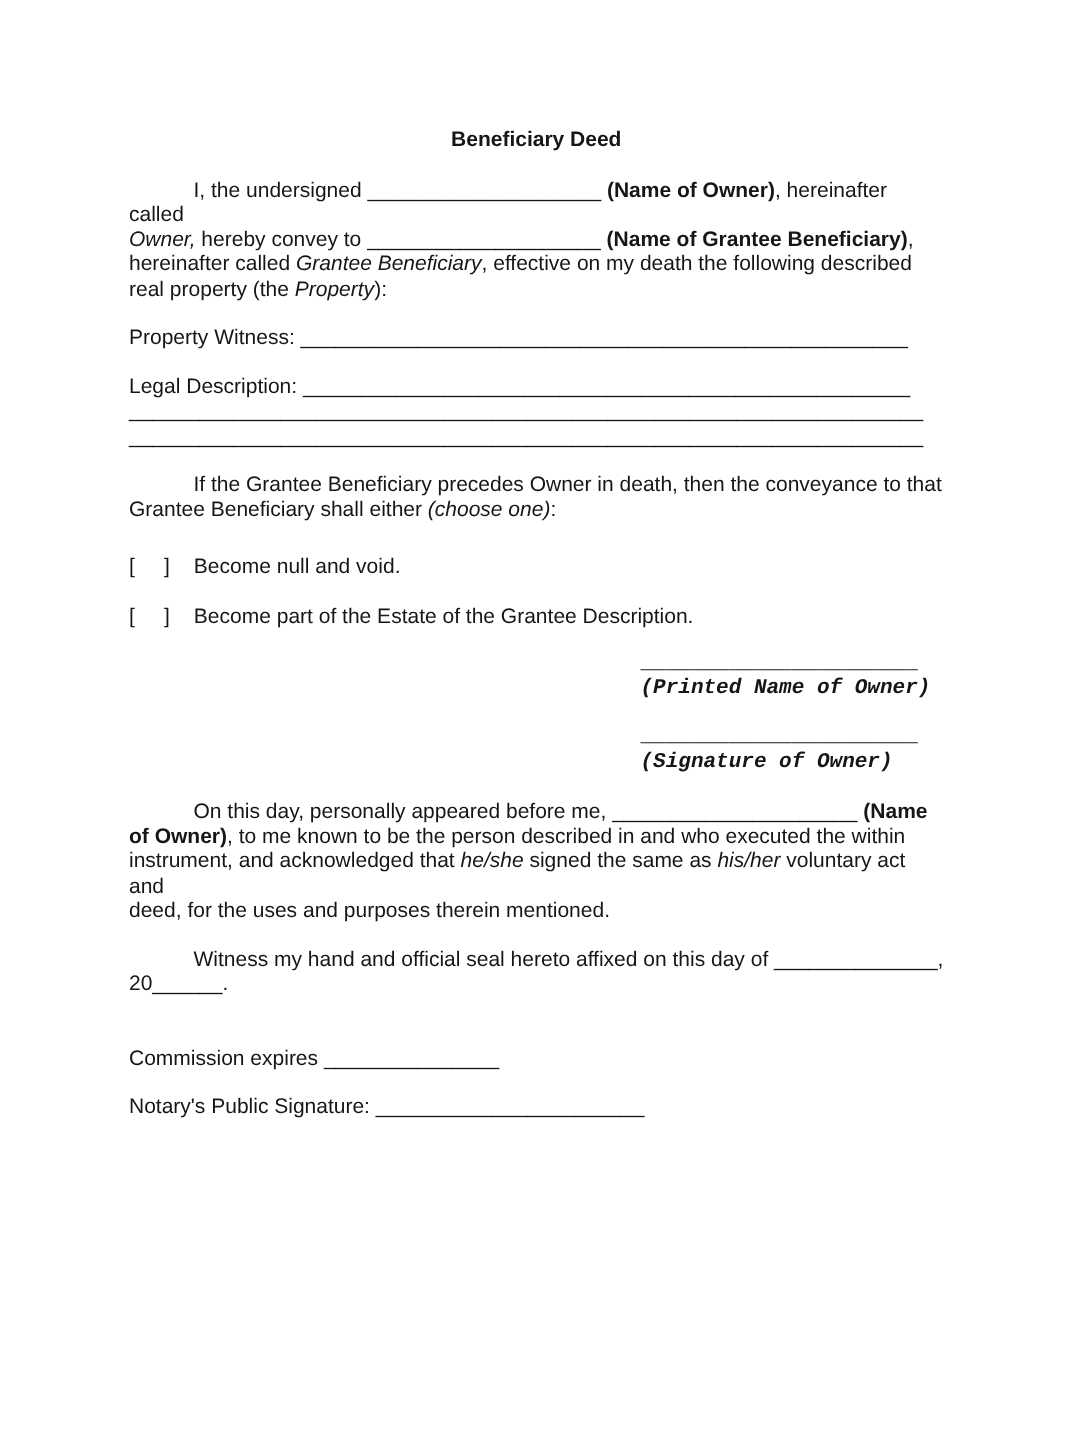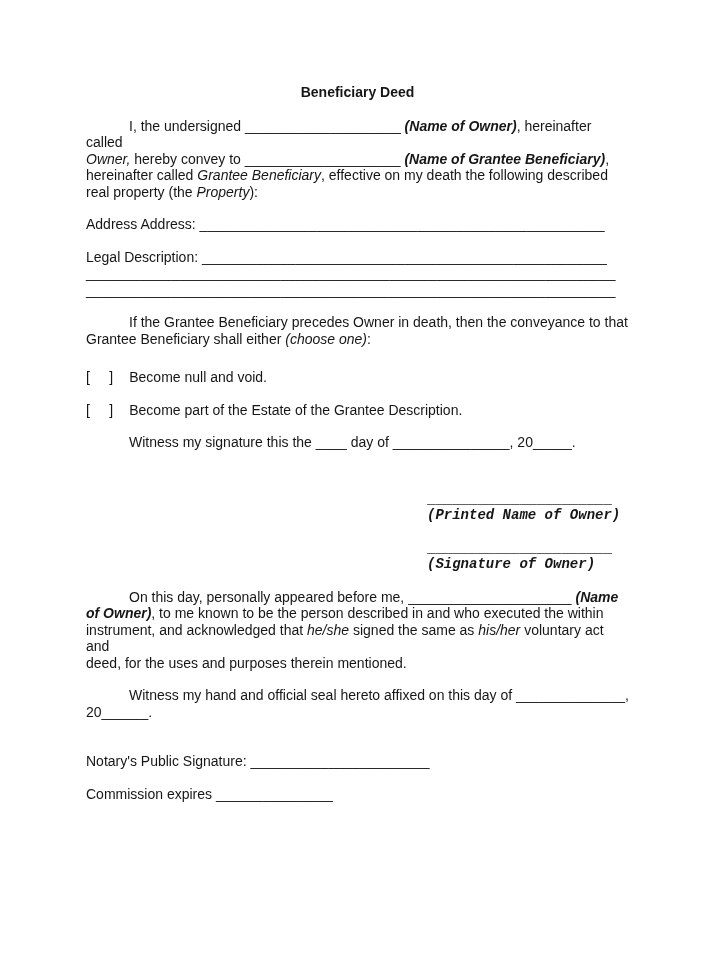--- a/index.html
+++ b/index.html
@@ -13,55 +13,54 @@
     font-family: "Liberation Sans", "DejaVu Sans", sans-serif;
     font-size: 14px;
     line-height: 16.5px;
     color: #161616;
     overflow: hidden;
   }
   p { margin: 0 0 16px 0; }
   .title { font-weight: bold; text-align: center; margin: 0 0 17px 0; }
   .indent { text-indent: 43px; }
   .i  { font-style: italic; margin-top: 42px; }
-  .bi { font-style: italic; font-weight: bold; margin-top: 10px; }
+  .bi { font-weight: bold; margin-top: 10px; }
   .cb-row { margin: 0 0 16px 0; }
   .cb-label { margin-left: 16px; }
   .mb-lg { margin-bottom: 40px; }
   .mb-xl { margin-bottom: 33px; }
   .sig-block { margin: 0 0 16px 341px; font-family: Liberation Mono, monospace; }
   .sig-caption { font-style: italic; font-weight: bold; }
 </style>
 </head>
 <body>
 
 <div class="page">
 
   <p class="title">Beneficiary Deed</p>
 
   <p class="indent"><span>I, the undersigned </span><span>____________________ </span><span class="bi">(Name of Owner)</span><span>, hereinafter called</span><br><span class="i">Owner,</span><span> hereby convey to </span><span>____________________ </span><span class="bi">(Name of Grantee Beneficiary)</span><span>,</span><br><span>hereinafter called </span><span class="i">Grantee Beneficiary</span><span>, effective on my death the following described</span><br><span>real property (the </span><span class="i">Property</span><span>):</span></p>
 
-  <p><span>Address Address: ____________________________________________________</span></p>
+  <p><span>Property Witness: ____________________________________________________</span></p>
 
   <p><span>Legal Description: ____________________________________________________</span><br><span>____________________________________________________________________</span><br><span>____________________________________________________________________</span></p>
 
   <p class="indent" style="margin-bottom:22px"><span>If the Grantee Beneficiary precedes Owner in death, then the conveyance to that</span><br><span>Grantee Beneficiary shall either </span><span class="i">(choose one)</span><span>:</span></p>
 
   <p class="cb-row"><span>[&nbsp;&nbsp;&nbsp;&nbsp;&nbsp;]</span><span class="cb-label">Become null and void.</span></p>
 
   <p class="cb-row"><span>[&nbsp;&nbsp;&nbsp;&nbsp;&nbsp;]</span><span class="cb-label">Become part of the Estate of the Grantee Description.</span></p>
 
-  <p class="indent mb-lg"><span>Witness my signature this the ____ day of _______________, 20_____.</span></p>
 
   <p class="sig-block"><span>______________________</span><br><span class="sig-caption">(Printed Name of Owner)</span></p>
 
   <p class="sig-block"><span>______________________</span><br><span class="sig-caption">(Signature of Owner)</span></p>
 
 
   <p class="indent"><span>On this day, personally appeared before me, </span><span>_____________________ </span><span class="bi">(Name</span><br><span class="bi">of Owner)</span><span>, to me known to be the person described in and who executed the within</span><br><span>instrument, and acknowledged that </span><span class="i">he/she</span><span> signed the same as </span><span class="i">his/her</span><span> voluntary act and</span><br><span>deed, for the uses and purposes therein mentioned.</span></p>
 
   <p class="indent mb-xl"><span>Witness my hand and official seal hereto affixed on this day of ______________,</span><br><span>20______.</span></p>
 
+  <p><span>Commission expires _______________</span></p>
+
   <p><span>Notary's Public Signature: _______________________</span></p>
-
-  <p><span>Commission expires _______________</span></p>
 
 </div>
 
 </body></html>

